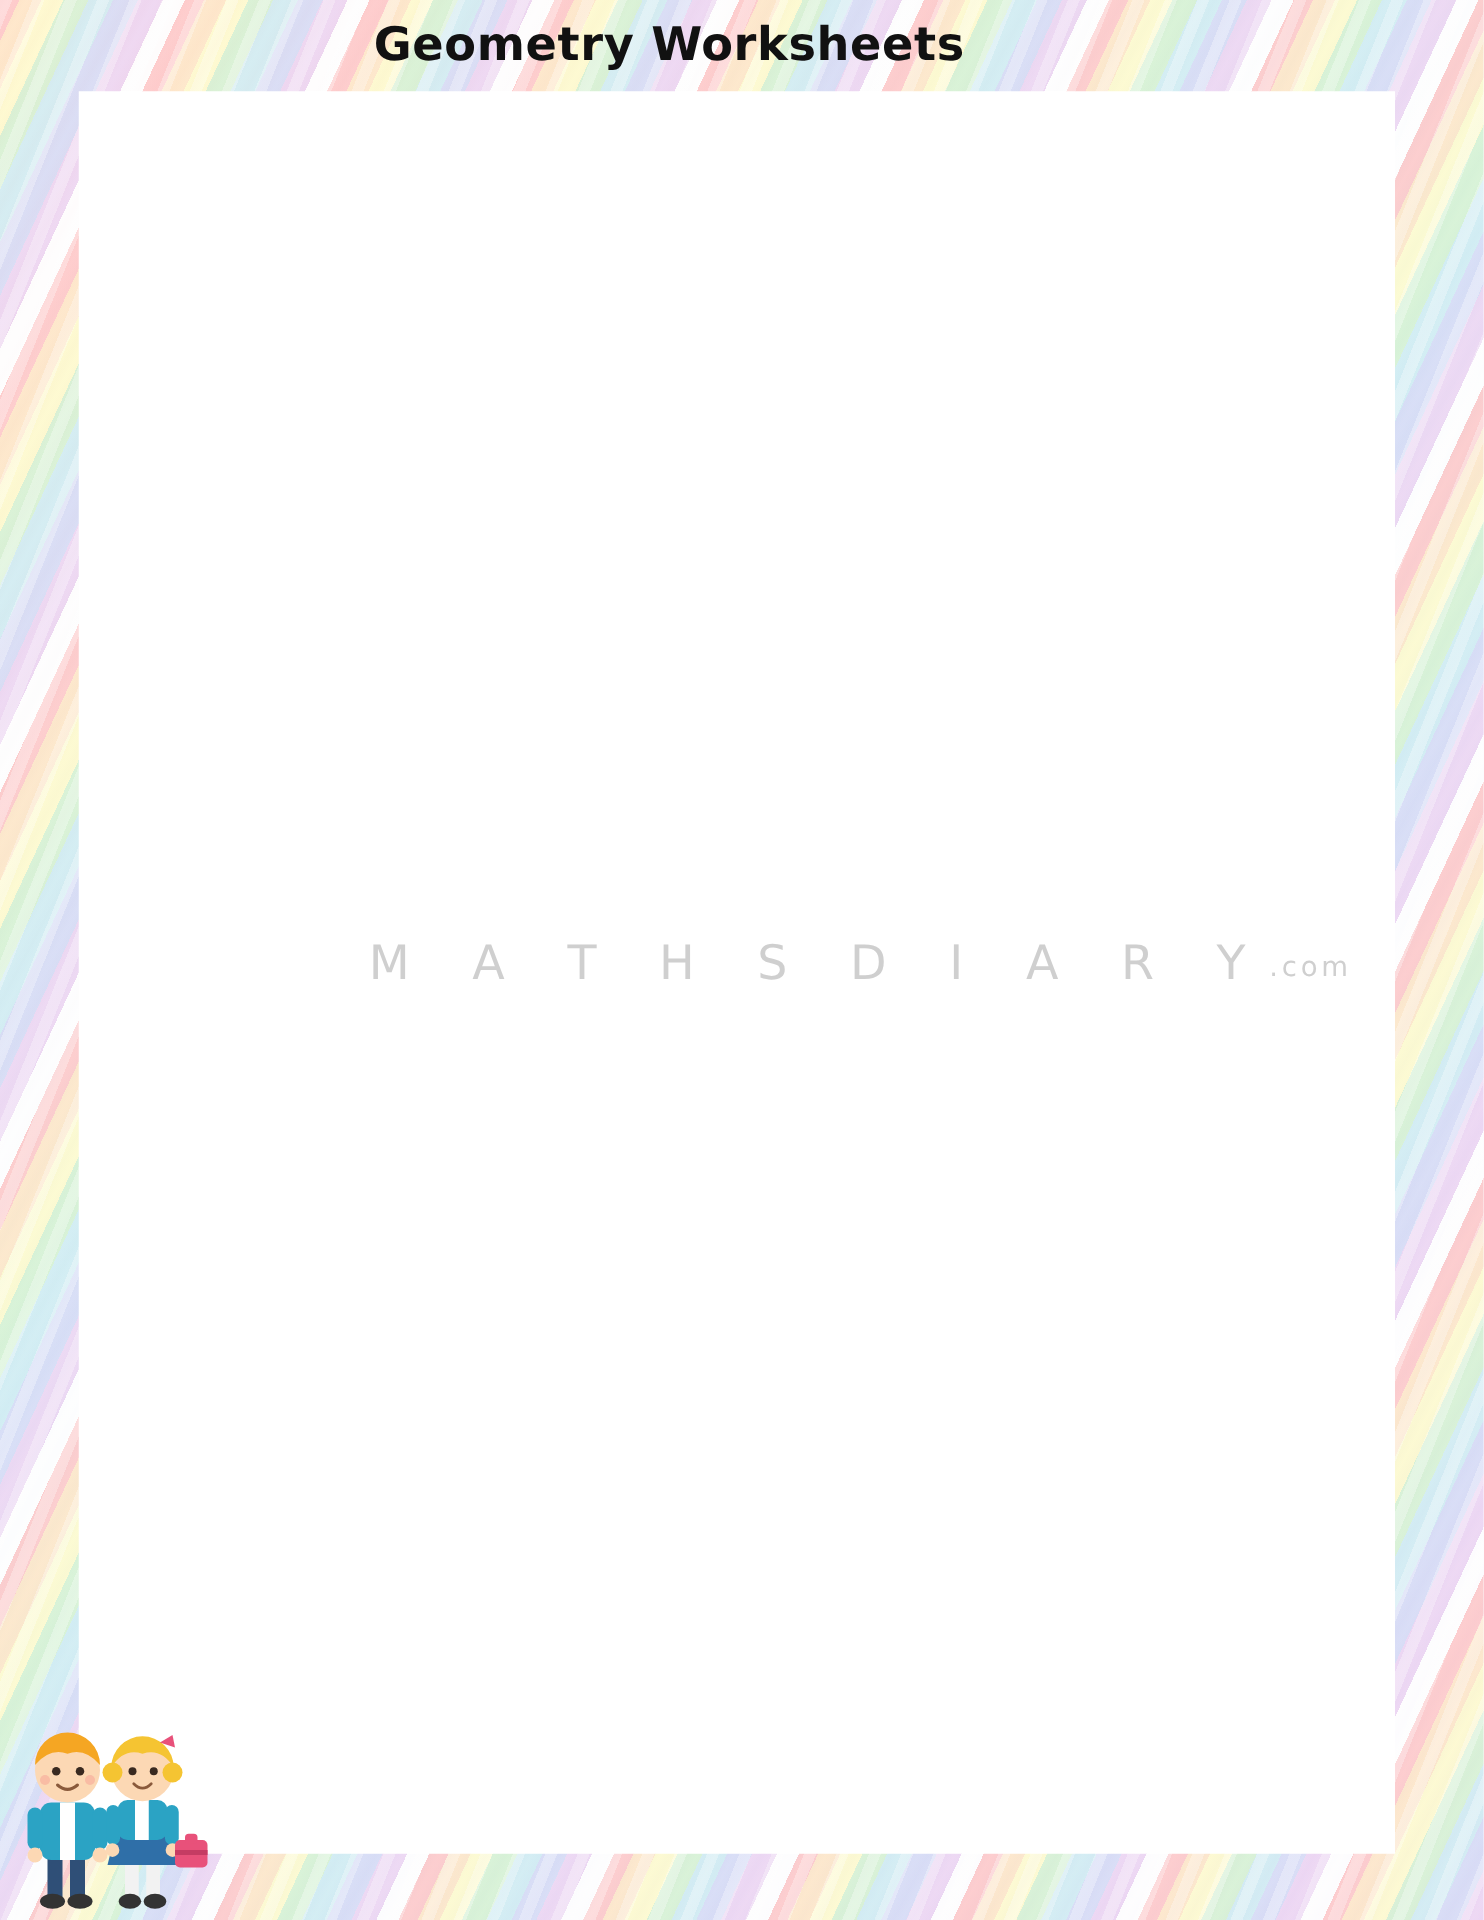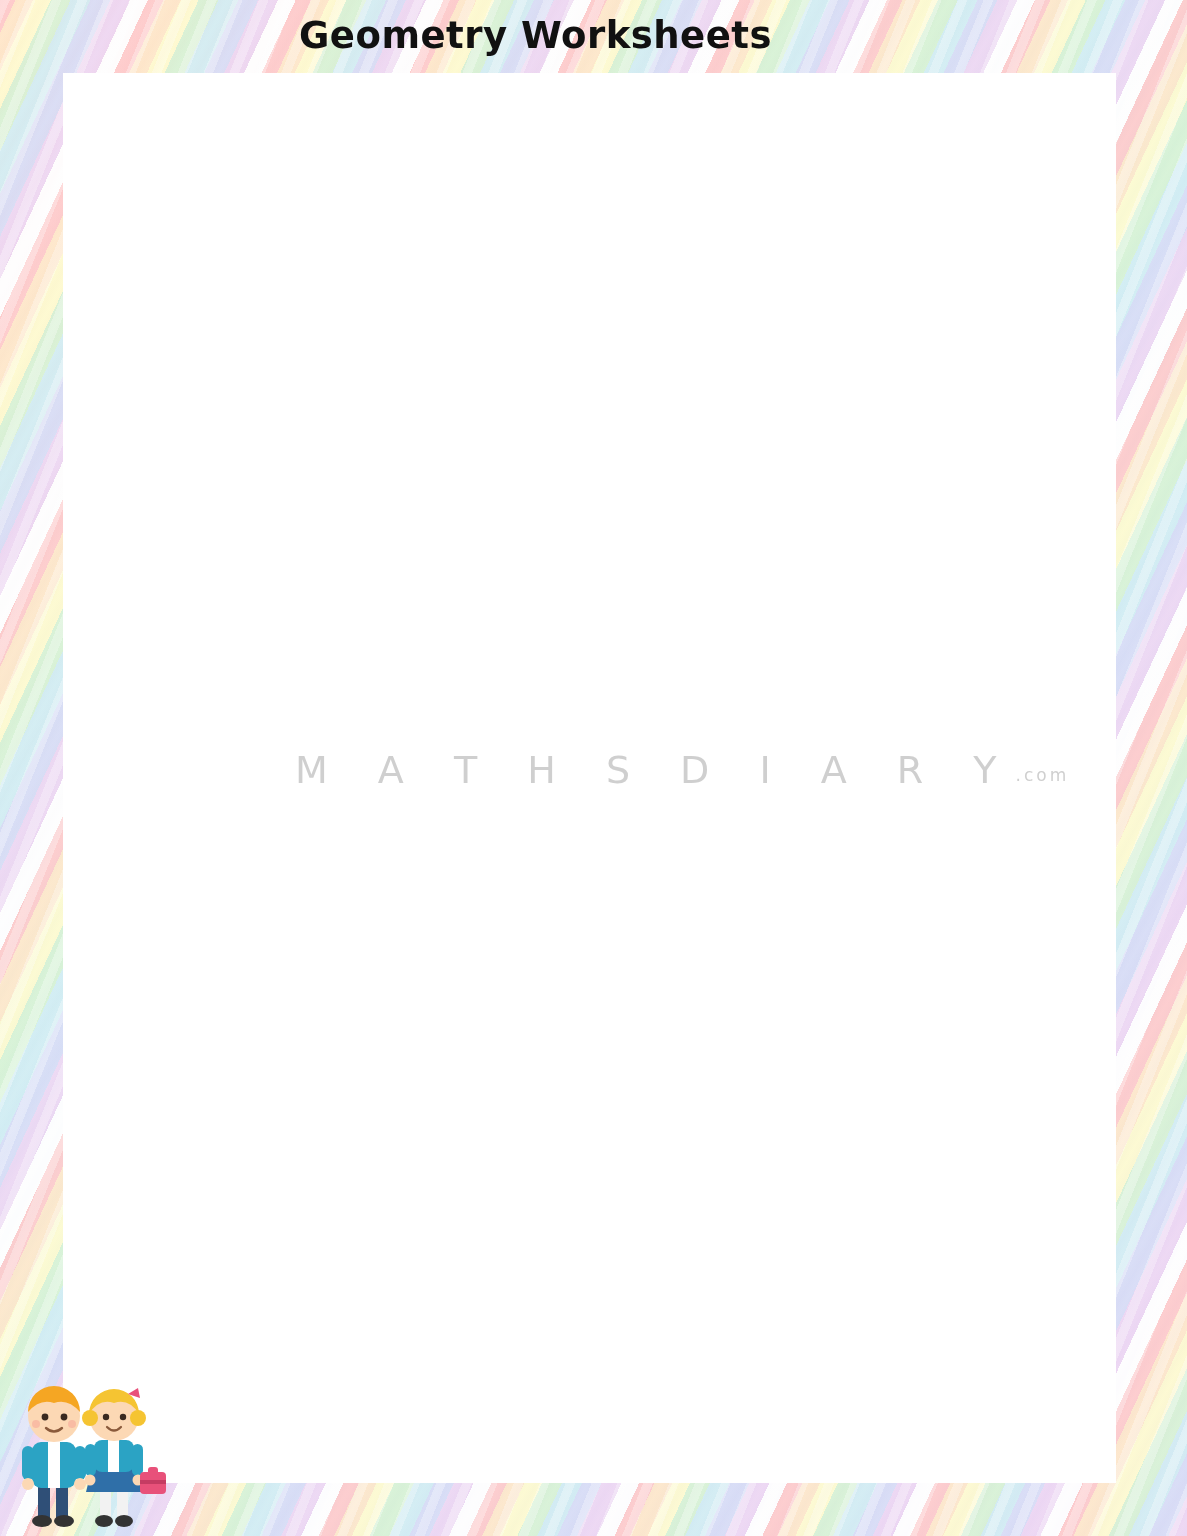--- a/index.html
+++ b/index.html
@@ -142,21 +142,21 @@
     top: 748px;
     font-family: "DejaVu Sans", sans-serif;
     font-size: 38px;
     letter-spacing: 19px;
     color: rgba(140,140,140,0.42);
     z-index: 6;
     white-space: nowrap;
     pointer-events: none;
   }
   .watermark .dotcom {
-    font-size: 17px;
+    font-size: 22px;
     letter-spacing: 3px;
     vertical-align: 2px;
   }
 
   
   .kids {
     position: absolute;
     left: 8px;
     bottom: 4px;
     width: 175px;

